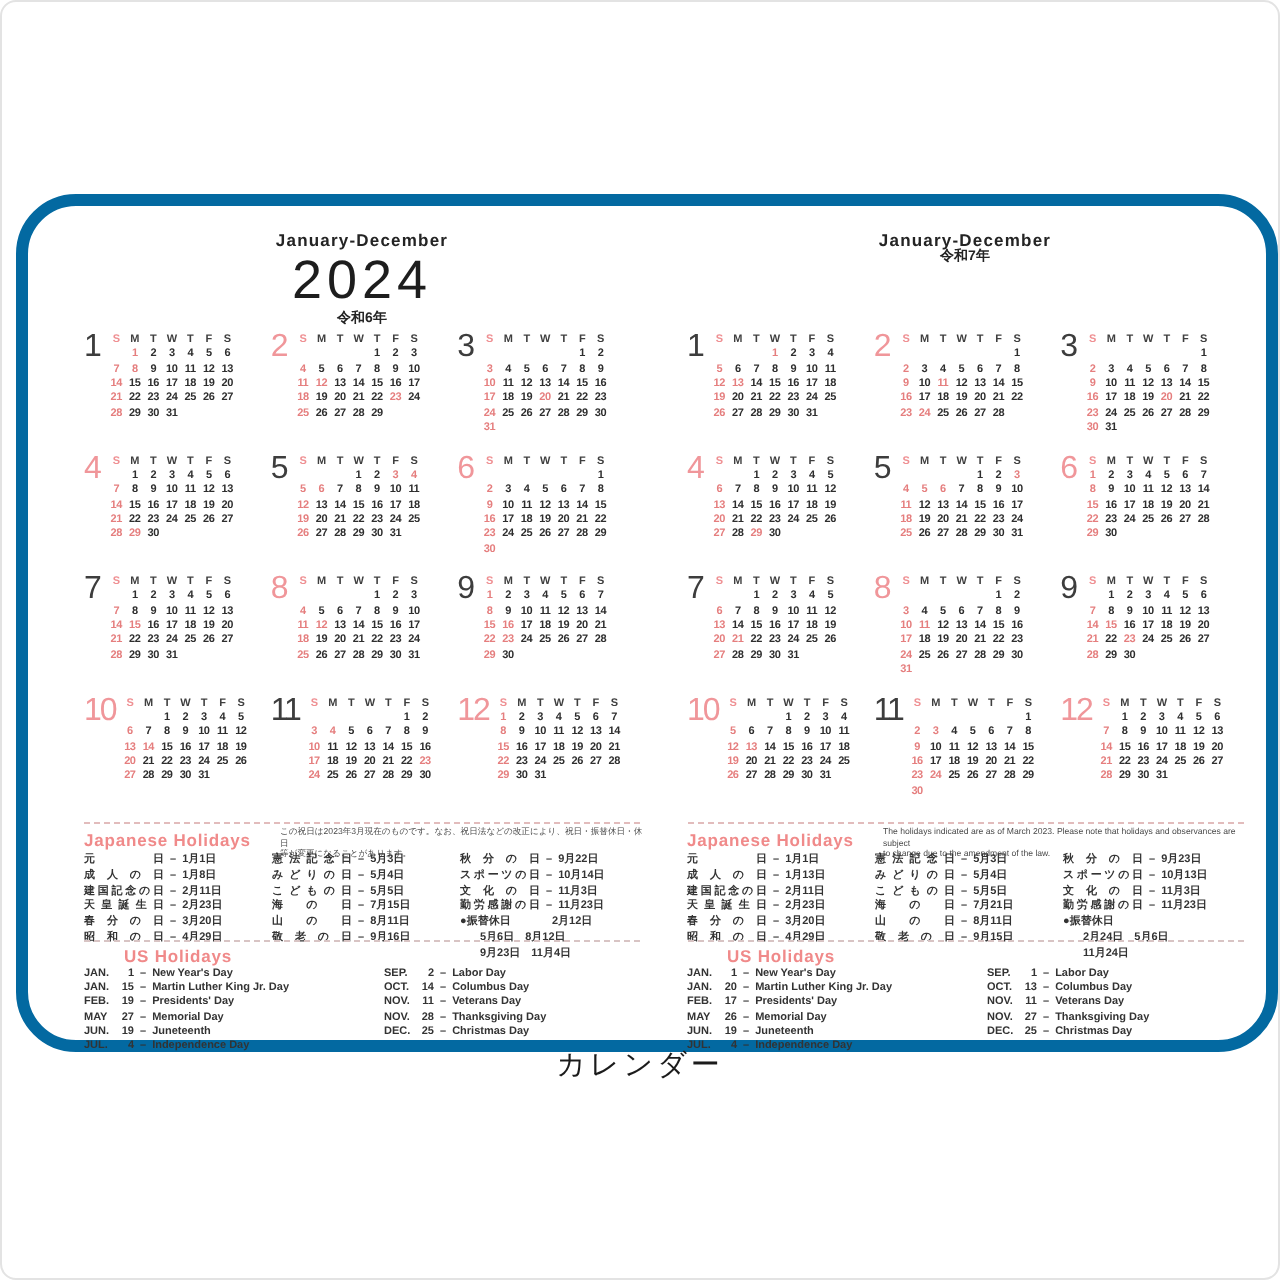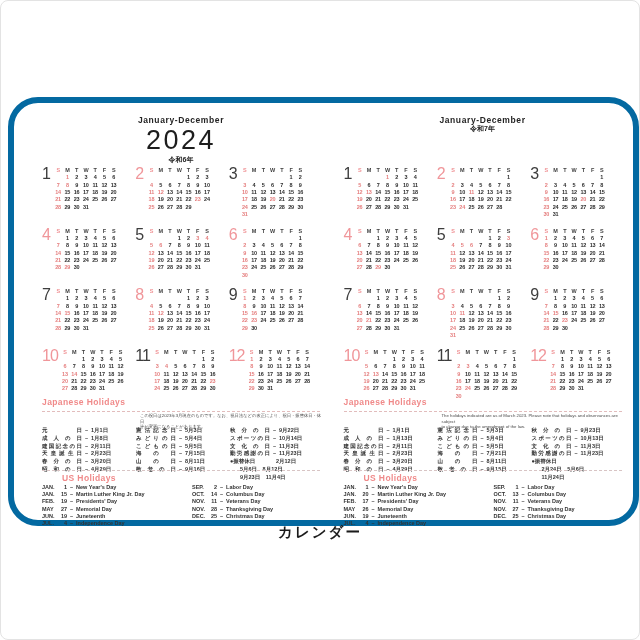--- a/index.html
+++ b/index.html
@@ -27,41 +27,41 @@
   .mnum{font-size:16px;line-height:13px;letter-spacing:-1px;margin-right:2.5px;min-width:9px;font-weight:400;}
   .mnum.dark{color:#3d3d3d;}
   .mnum.pink{color:#f0969a;}
   .dgrid{display:grid;grid-template-columns:repeat(7,9.25px);grid-auto-rows:7.35px;}
   .dc{font-size:5.5px;font-weight:bold;color:#2e2e2e;text-align:center;line-height:7.35px;letter-spacing:-.2px;}
   .dc.red{color:#e57e7e;}
   .dc.hd{color:#3f3f3f;}
   .dc.hd.red{color:#ef9093;}
 
   .sep1{position:absolute;top:308px;left:var(--pl);width:278px;border-top:1px dashed #e2bcbc;}
-  .jp-head{position:absolute;top:294px;left:var(--pl);font-size:8.5px;font-weight:bold;color:#f08a8a;letter-spacing:.4px;}
+  .jp-head{position:absolute;top:312px;left:var(--pl);font-size:8.5px;font-weight:bold;color:#f08a8a;letter-spacing:.4px;}
   .note{position:absolute;top:310px;left:calc(var(--pl) + 98px);width:182px;font-size:4.3px;line-height:5.6px;color:#4a4a4a;}
   .jp-cols{position:absolute;top:324px;left:var(--pl);width:282px;display:grid;grid-template-columns:repeat(3,1fr);}
   .jrow{display:flex;height:7.8px;line-height:7.8px;white-space:nowrap;}
   .jname{display:inline-block;width:40px;font-size:5.5px;font-weight:bold;color:#333;text-align:justify;text-align-last:justify;}
   .jdash{font-size:5.5px;font-weight:bold;color:#333;margin:0 3px;}
   .jdate{font-size:5.5px;font-weight:bold;color:#333;}
   .subl{text-align:left;text-align-last:left;}
   .subfirst{margin-left:6px;}
   .subline{font-size:5.5px;font-weight:bold;color:#333;height:7.8px;line-height:7.8px;padding-left:10px;white-space:nowrap;}
 
   .sep2{position:absolute;top:367px;left:var(--pl);width:278px;border-top:1px dashed #d8c4c4;}
   .us-head{position:absolute;top:370px;left:var(--pl);font-size:8.5px;font-weight:bold;color:#f08a8a;letter-spacing:.4px;margin-left:20px;}
   .us-cols{position:absolute;top:381px;left:var(--pl);width:282px;display:grid;grid-template-columns:150px 1fr;}
   .urow{display:flex;height:7.2px;line-height:7.2px;white-space:nowrap;}
   .um{width:17px;font-size:5.5px;font-weight:bold;color:#333;}
   .ud{width:8px;text-align:right;font-size:5.5px;font-weight:bold;color:#333;}
   .un{font-size:5.5px;font-weight:bold;color:#333;}
 
   .caption{position:absolute;top:523px;left:0;width:640px;text-align:center;
-    font-size:14.5px;letter-spacing:2px;color:#1b1b1b;font-weight:bold;}
+    font-size:14.5px;letter-spacing:2px;color:#1b1b1b;}
 </style>
 </head>
 <body>
 
 <div class="photo-frame"></div>
 
 <div class="card">
 
   <section class="page left">
     <div class="phead">

